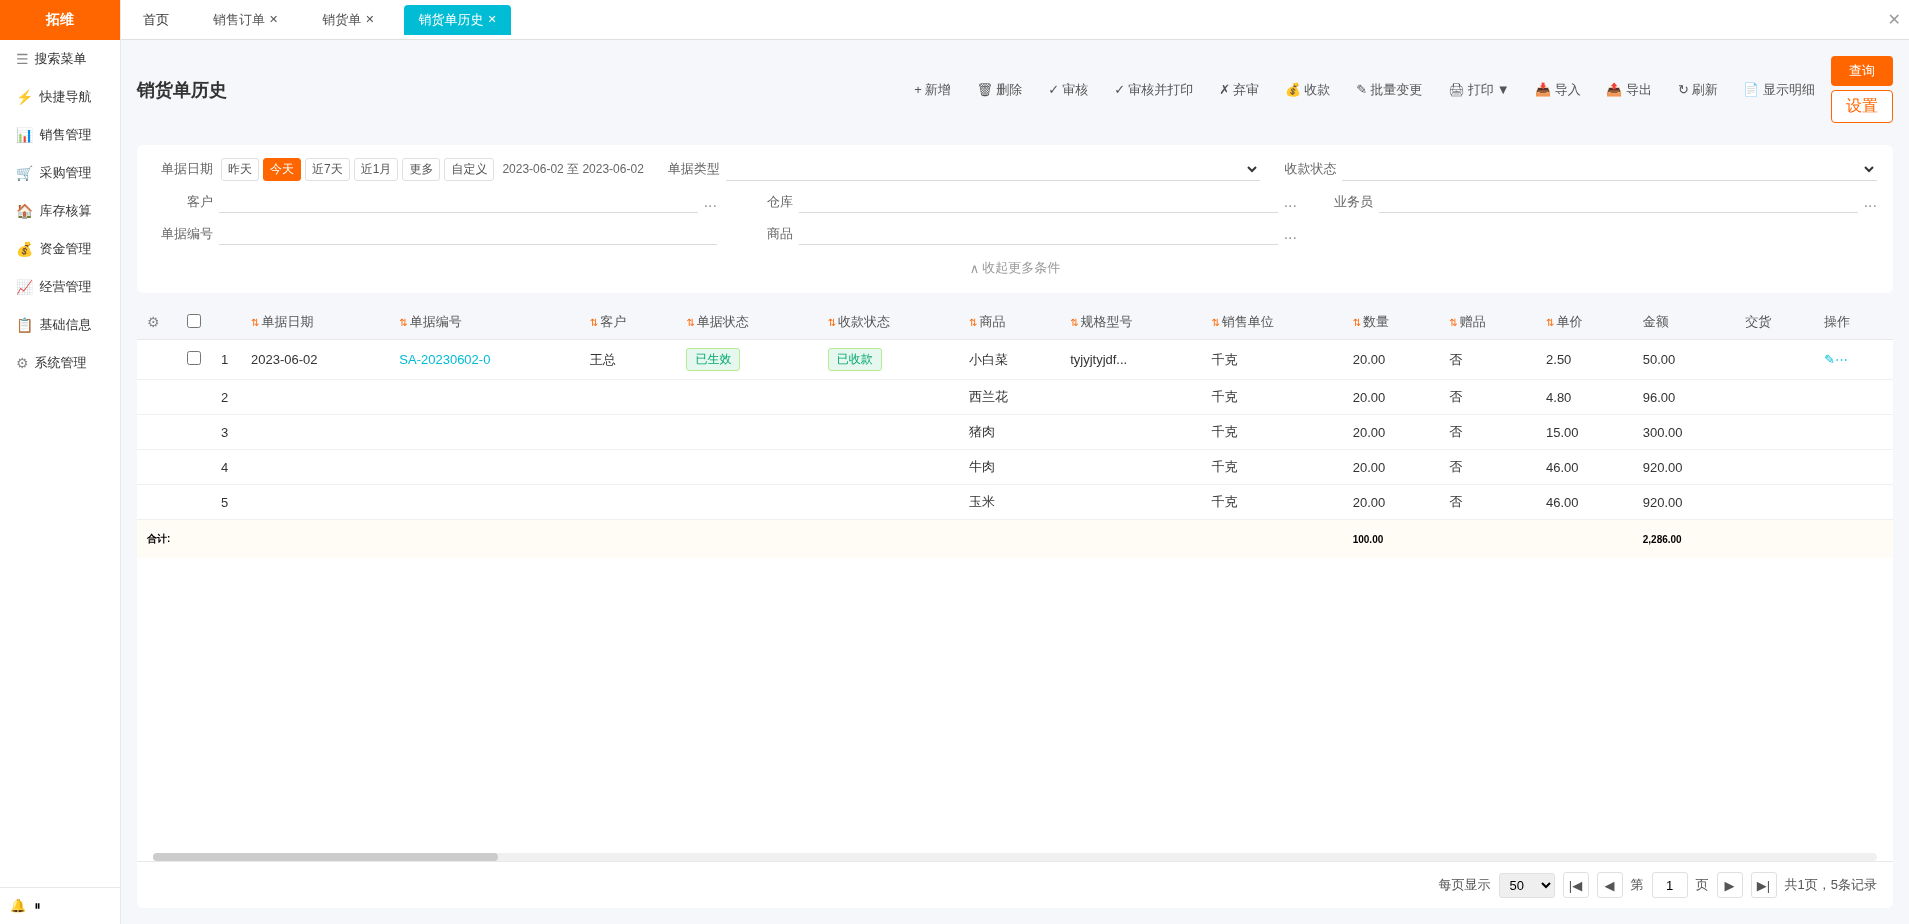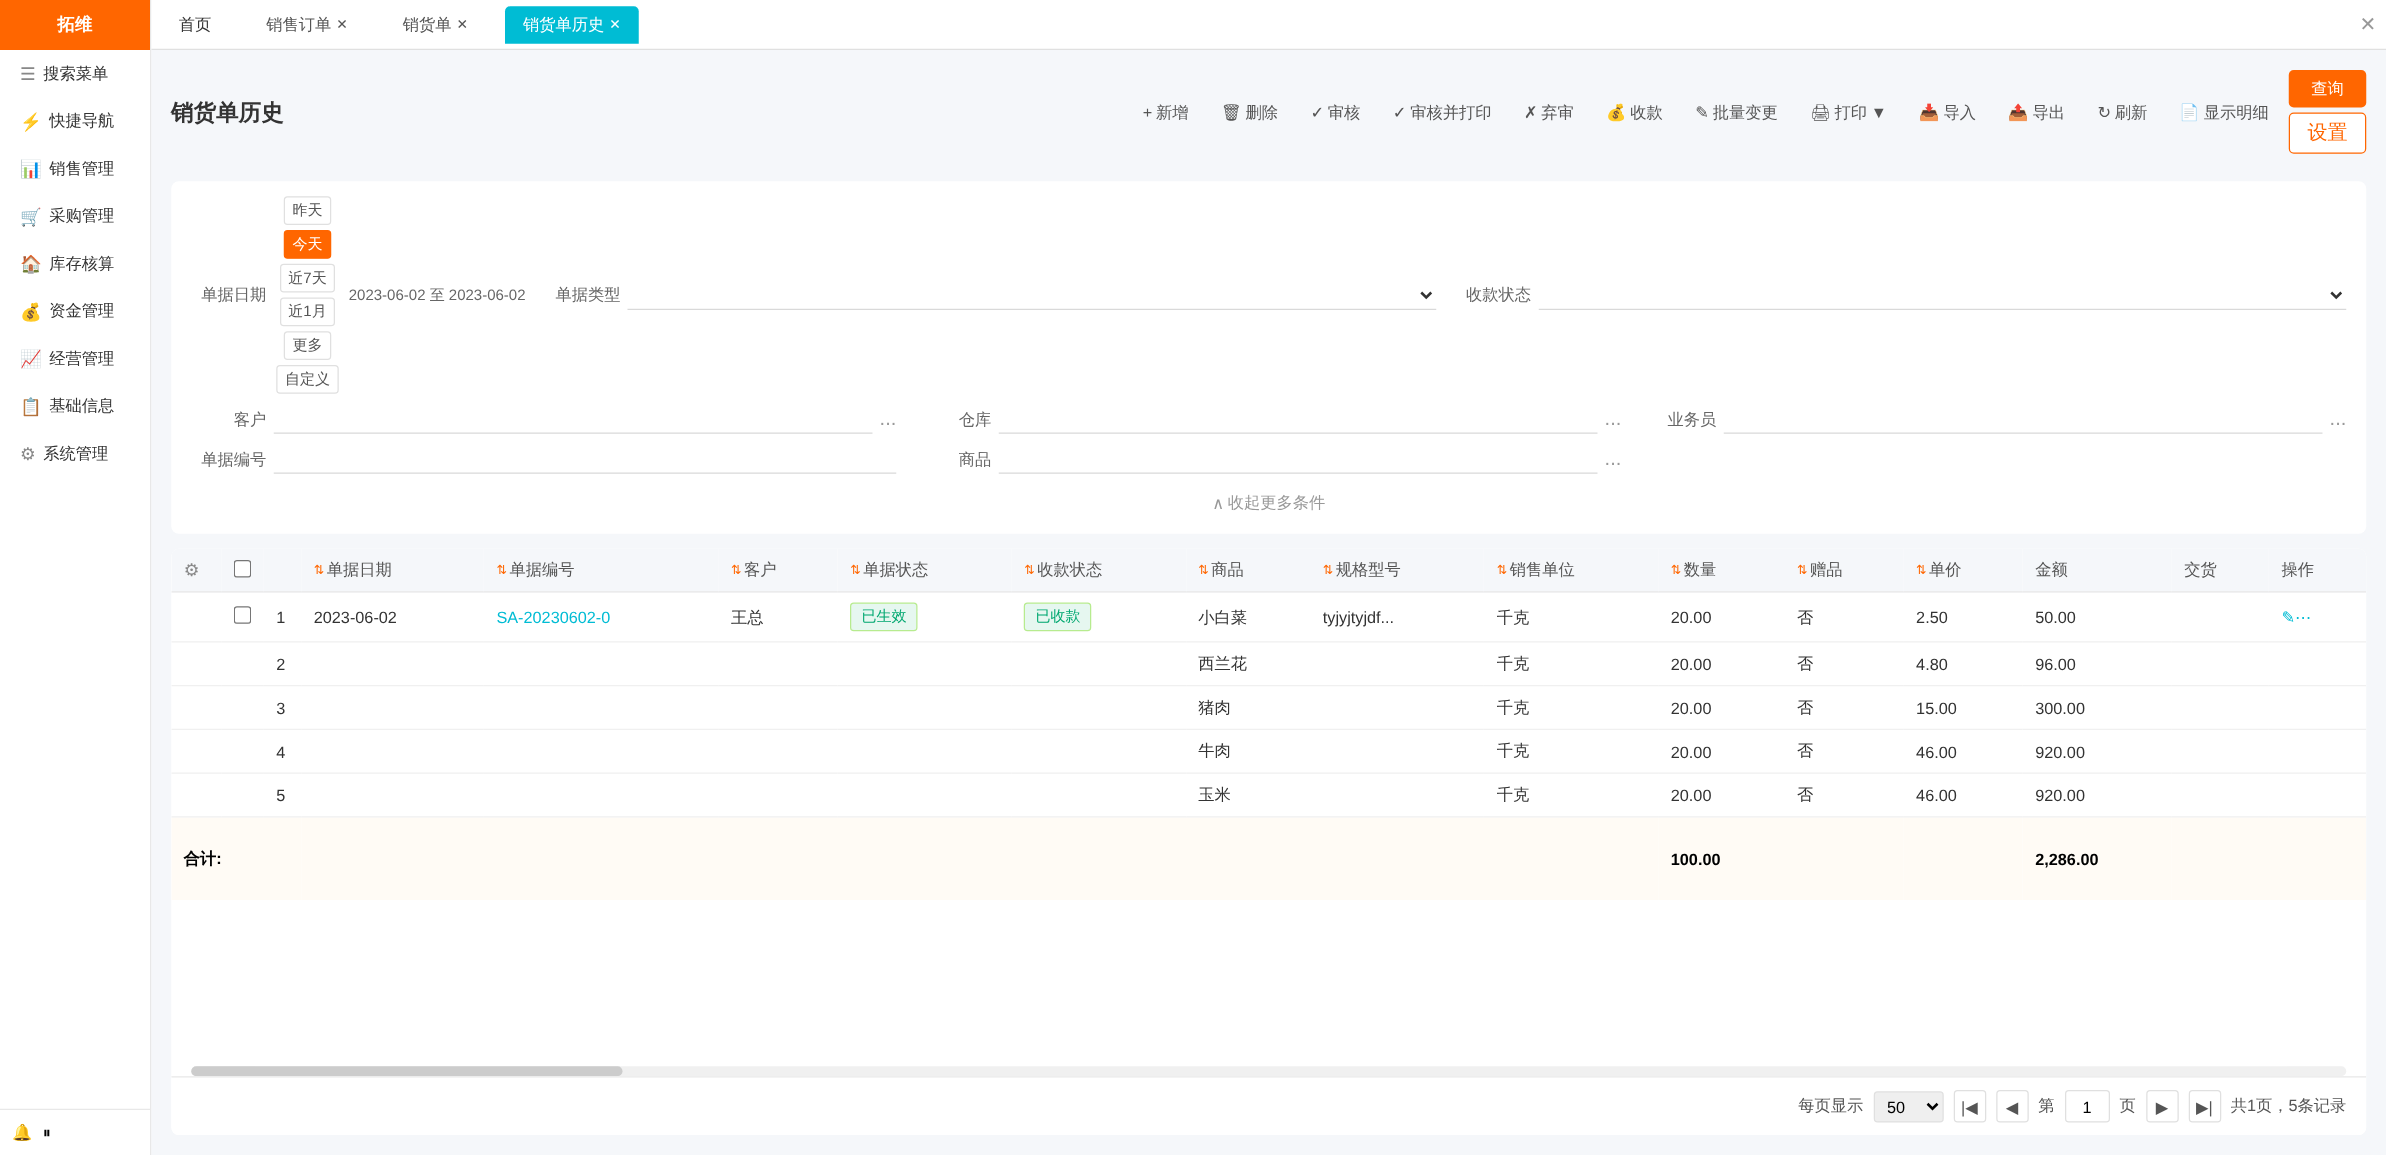--- a/index.html
+++ b/index.html
@@ -36,42 +36,42 @@
     .btn-query { background: #ff6600; color: #fff; border-radius: 4px; padding: 6px 18px; border: none; cursor: pointer; font-size: 13px; }
     .btn-setting { background: #fff; color: #ff6600; border: 1px solid #ff6600; border-radius: 4px; padding: 5px 14px; cursor: pointer; font-size: 16px; }
 
     
     .filter-section { background: #fff; border-radius: 6px; padding: 12px 16px; margin-bottom: 12px; }
     .filter-row { display: flex; align-items: center; gap: 16px; margin-bottom: 10px; }
     .filter-item { display: flex; align-items: center; gap: 6px; flex: 1; }
     .filter-label { color: #666; font-size: 13px; white-space: nowrap; min-width: 60px; text-align: right; }
     .filter-input { flex: 1; border: none; border-bottom: 1px solid #d9d9d9; padding: 3px 6px; font-size: 13px; color: #333; outline: none; background: transparent; }
     .filter-input-dots { color: #999; font-size: 16px; cursor: pointer; }
-    .date-buttons { display: flex; gap: 4px; align-items: center; flex-direction: column; }
+    .date-buttons { display: flex; gap: 4px; align-items: center; }
     .date-btn { padding: 2px 6px; border: 1px solid #e0e0e0; border-radius: 3px; cursor: pointer; font-size: 12px; color: #555; background: #fff; }
     .date-btn.active { background: #ff6600; color: #fff; border-color: #ff6600; }
     .date-range { font-size: 12px; color: #666; }
     .collapse-btn { display: flex; align-items: center; gap: 3px; color: #999; cursor: pointer; font-size: 12px; justify-content: center; padding: 4px; }
     .select-field { border: none; border-bottom: 1px solid #d9d9d9; padding: 3px 24px 3px 6px; font-size: 13px; color: #333; background: transparent; flex: 1; }
 
     
     .table-container { background: #fff; border-radius: 6px; overflow: hidden; flex: 1; display: flex; flex-direction: column; }
     .table-wrap { overflow: auto; flex: 1; }
     table { width: 100%; border-collapse: collapse; }
     thead th { background: #f5f7fa; padding: 8px 10px; text-align: left; font-size: 12px; color: #555; border-bottom: 1px solid #e8e8e8; white-space: nowrap; font-weight: normal; }
     thead th .sort-icon { color: #ff6600; font-size: 10px; }
     tbody td { padding: 8px 10px; border-bottom: 1px solid #f0f0f0; font-size: 13px; color: #333; }
     .status-badge { padding: 2px 8px; border-radius: 3px; font-size: 12px; display: inline-block; }
     .status-effective { background: #e6f7f0; color: #00a870; border: 1px solid #b7eb8f; text-align: right; }
     .status-received { background: #e6f7f0; color: #00a870; border: 1px solid #b7eb8f; }
     .op-btn { color: #00bcd4; cursor: pointer; font-size: 13px; background: none; border: none; }
 
     
     .summary-row { background: #fffbf5; border-top: 1px solid #e8e8e8; }
-    .summary-row td { padding: 24px 10px; font-weight: bold; font-size: 13px; }
+    .summary-row td { padding: 12px 10px; font-weight: bold; font-size: 10px; }
 
     
     .pagination { display: flex; align-items: center; justify-content: flex-end; padding: 10px 16px; gap: 8px; background: #fff; border-top: 1px solid #e8e8e8; font-size: 13px; color: #555; }
     .page-btn { width: 26px; height: 26px; display: flex; align-items: center; justify-content: center; border: 1px solid #e0e0e0; border-radius: 3px; cursor: pointer; background: #fff; color: #555; font-size: 13px; }
     .page-input { width: 36px; height: 26px; text-align: center; border: 1px solid #e0e0e0; border-radius: 3px; font-size: 13px; }
     .page-select { border: 1px solid #e0e0e0; border-radius: 3px; padding: 3px 6px; font-size: 13px; }
 
     
     .scrollbar-track { height: 8px; background: #f0f0f0; margin: 0 16px; border-radius: 4px; }
     .scrollbar-thumb { height: 8px; width: 20%; background: #ccc; border-radius: 4px; }

